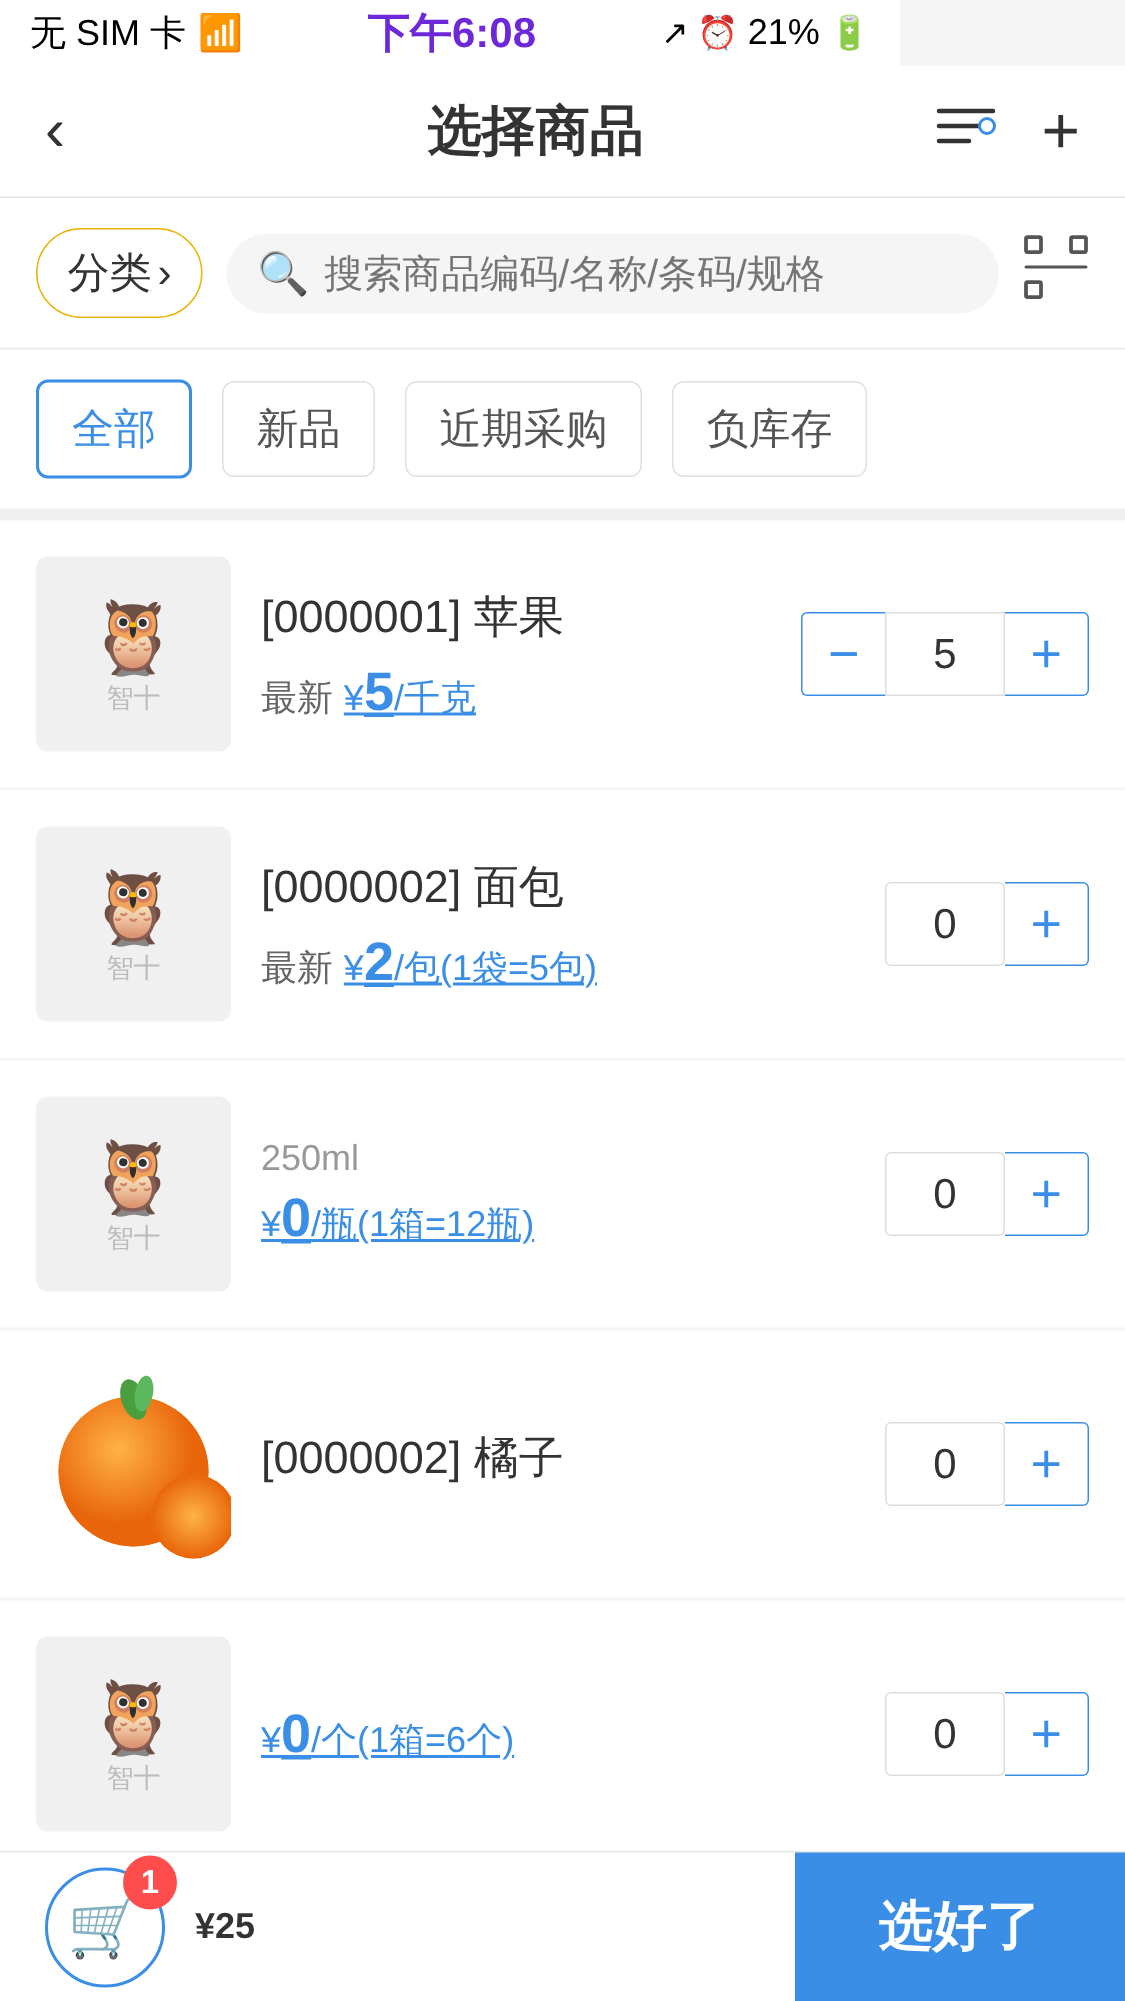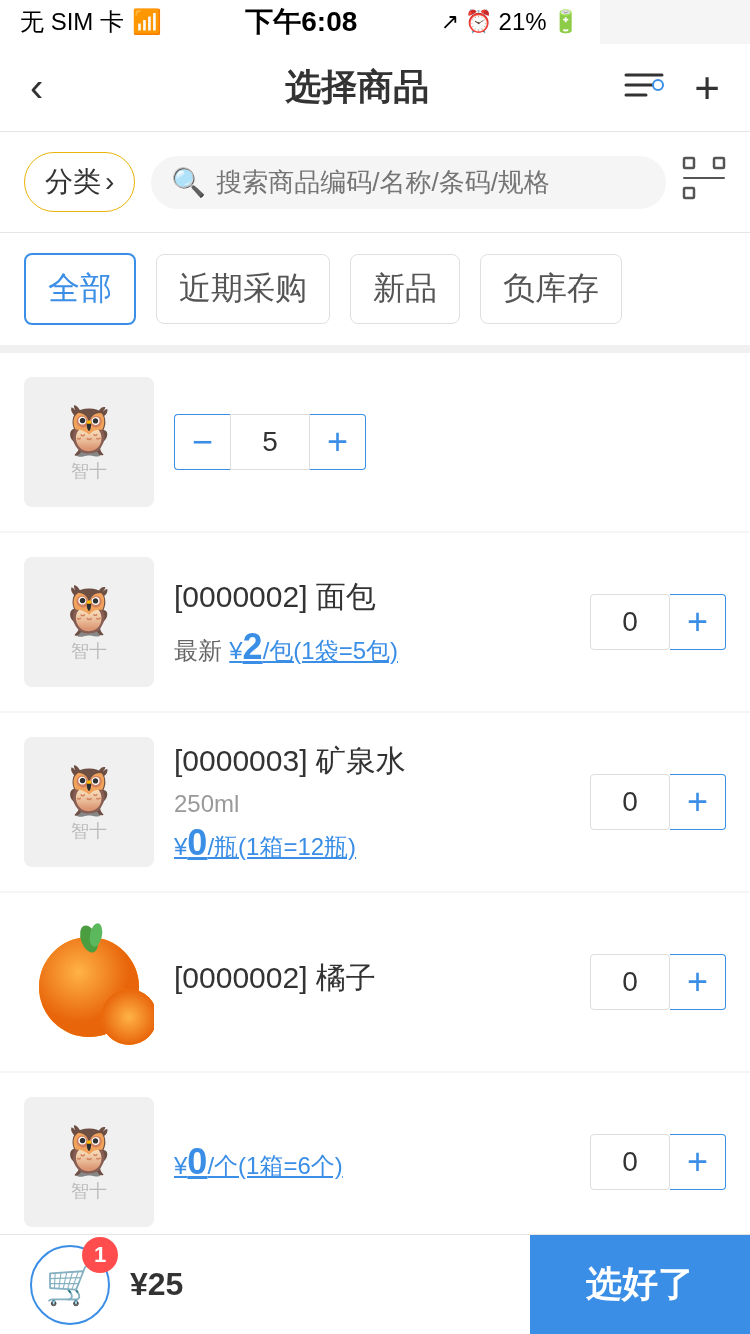--- a/index.html
+++ b/index.html
@@ -26,21 +26,21 @@
     .status-left {
       display: flex;
       align-items: center;
       gap: 8px;
       font-size: 24px;
       color: #000;
     }
     .status-center {
       font-size: 28px;
       font-weight: 600;
-      color: #000000;
+      color: #6d28d9;
     }
     .status-right {
       display: flex;
       align-items: center;
       gap: 6px;
       font-size: 24px;
       color: #000;
     }
 
     
@@ -132,21 +132,21 @@
       background: #fff;
       padding: 20px 24px;
       display: flex;
       align-items: center;
       gap: 20px;
       border-bottom: 8px solid #f0f0f0;
     }
     .tab-item {
       padding: 12px 22px;
       border-radius: 8px;
-      font-size: 32px;
+      font-size: 28px;
       color: #555;
       border: 1px solid #e0e0e0;
       background: #fff;
       cursor: pointer;
     }
     .tab-item.active {
       color: #3a8ee6;
       border: 2px solid #3a8ee6;
       background: #fff;
     }
@@ -322,21 +322,21 @@
       display: flex;
       align-items: center;
       justify-content: center;
       font-weight: 700;
     }
     .cart-icon {
       font-size: 40px;
       color: #3a8ee6;
     }
     .cart-total {
-      font-size: 32px;
+      font-size: 24px;
       font-weight: 700;
       color: #333;
     }
     .confirm-btn {
       width: 220px;
       height: 100px;
       background: #3a8ee6;
       color: #fff;
       font-size: 36px;
       font-weight: 600;
@@ -394,34 +394,43 @@
       <rect x="2" y="2" width="10" height="10" rx="1" stroke="#555" stroke-width="2.5" fill="none"></rect>
       <rect x="32" y="2" width="10" height="10" rx="1" stroke="#555" stroke-width="2.5" fill="none"></rect>
       <rect x="2" y="32" width="10" height="10" rx="1" stroke="#555" stroke-width="2.5" fill="none"></rect>
       <line x1="2" y1="22" x2="42" y2="22" stroke="#555" stroke-width="2" stroke-linecap="round"></line>
     </svg>
   </span>
 </div>
 
 <div class="tab-row">
   <button class="tab-item active">全部</button>
+  <button class="tab-item">新品</button>
   <button class="tab-item">近期采购</button>
-  <button class="tab-item">新品</button>
   <button class="tab-item">负库存</button>
 </div>
 
 <div class="product-list">
 
   <div class="product-item">
     <div class="product-thumb">
       <div class="owl-logo">
         <span class="owl-face">🦉</span>
         <span class="owl-text">智十</span>
       </div>
     </div>
+    <div class="product-info">
+      <div class="product-name">
+        <span>[0000001]</span> <span>苹果</span>
+      </div>
+      <div class="product-price">
+        <span class="price-label">最新</span>
+        <span class="price-currency">¥</span><span class="price-value">5</span><span class="price-unit">/千克</span>
+      </div>
+    </div>
     <div class="qty-control">
       <button class="qty-btn minus">−</button>
       <input class="qty-input" value="5" type="text" style="">
       <button class="qty-btn plus">+</button>
     </div>
   </div>
 
   <div class="product-item">
     <div class="product-thumb">
       <div class="owl-logo">
@@ -445,23 +454,20 @@
   </div>
 
   <div class="product-item">
     <div class="product-thumb">
       <div class="owl-logo">
         <span class="owl-face">🦉</span>
         <span class="owl-text">智十</span>
       </div>
     </div>
     <div class="product-info">
-      <div class="product-name">
-        <span>[0000003]</span> <span>矿泉水</span>
-      </div>
       <div class="product-spec">250ml</div>
       <div class="product-price">
         <span class="price-currency">¥</span><span class="price-value">0</span><span class="price-unit">/瓶(1箱=12瓶)</span>
       </div>
     </div>
     <div class="qty-control">
       <input class="qty-input" value="0" type="text" style="border-radius: 4px; border: 1px solid rgb(221, 221, 221);">
       <button class="qty-btn plus" style="border-left:none;border-radius:0 4px 4px 0;">+</button>
     </div>
   </div>

